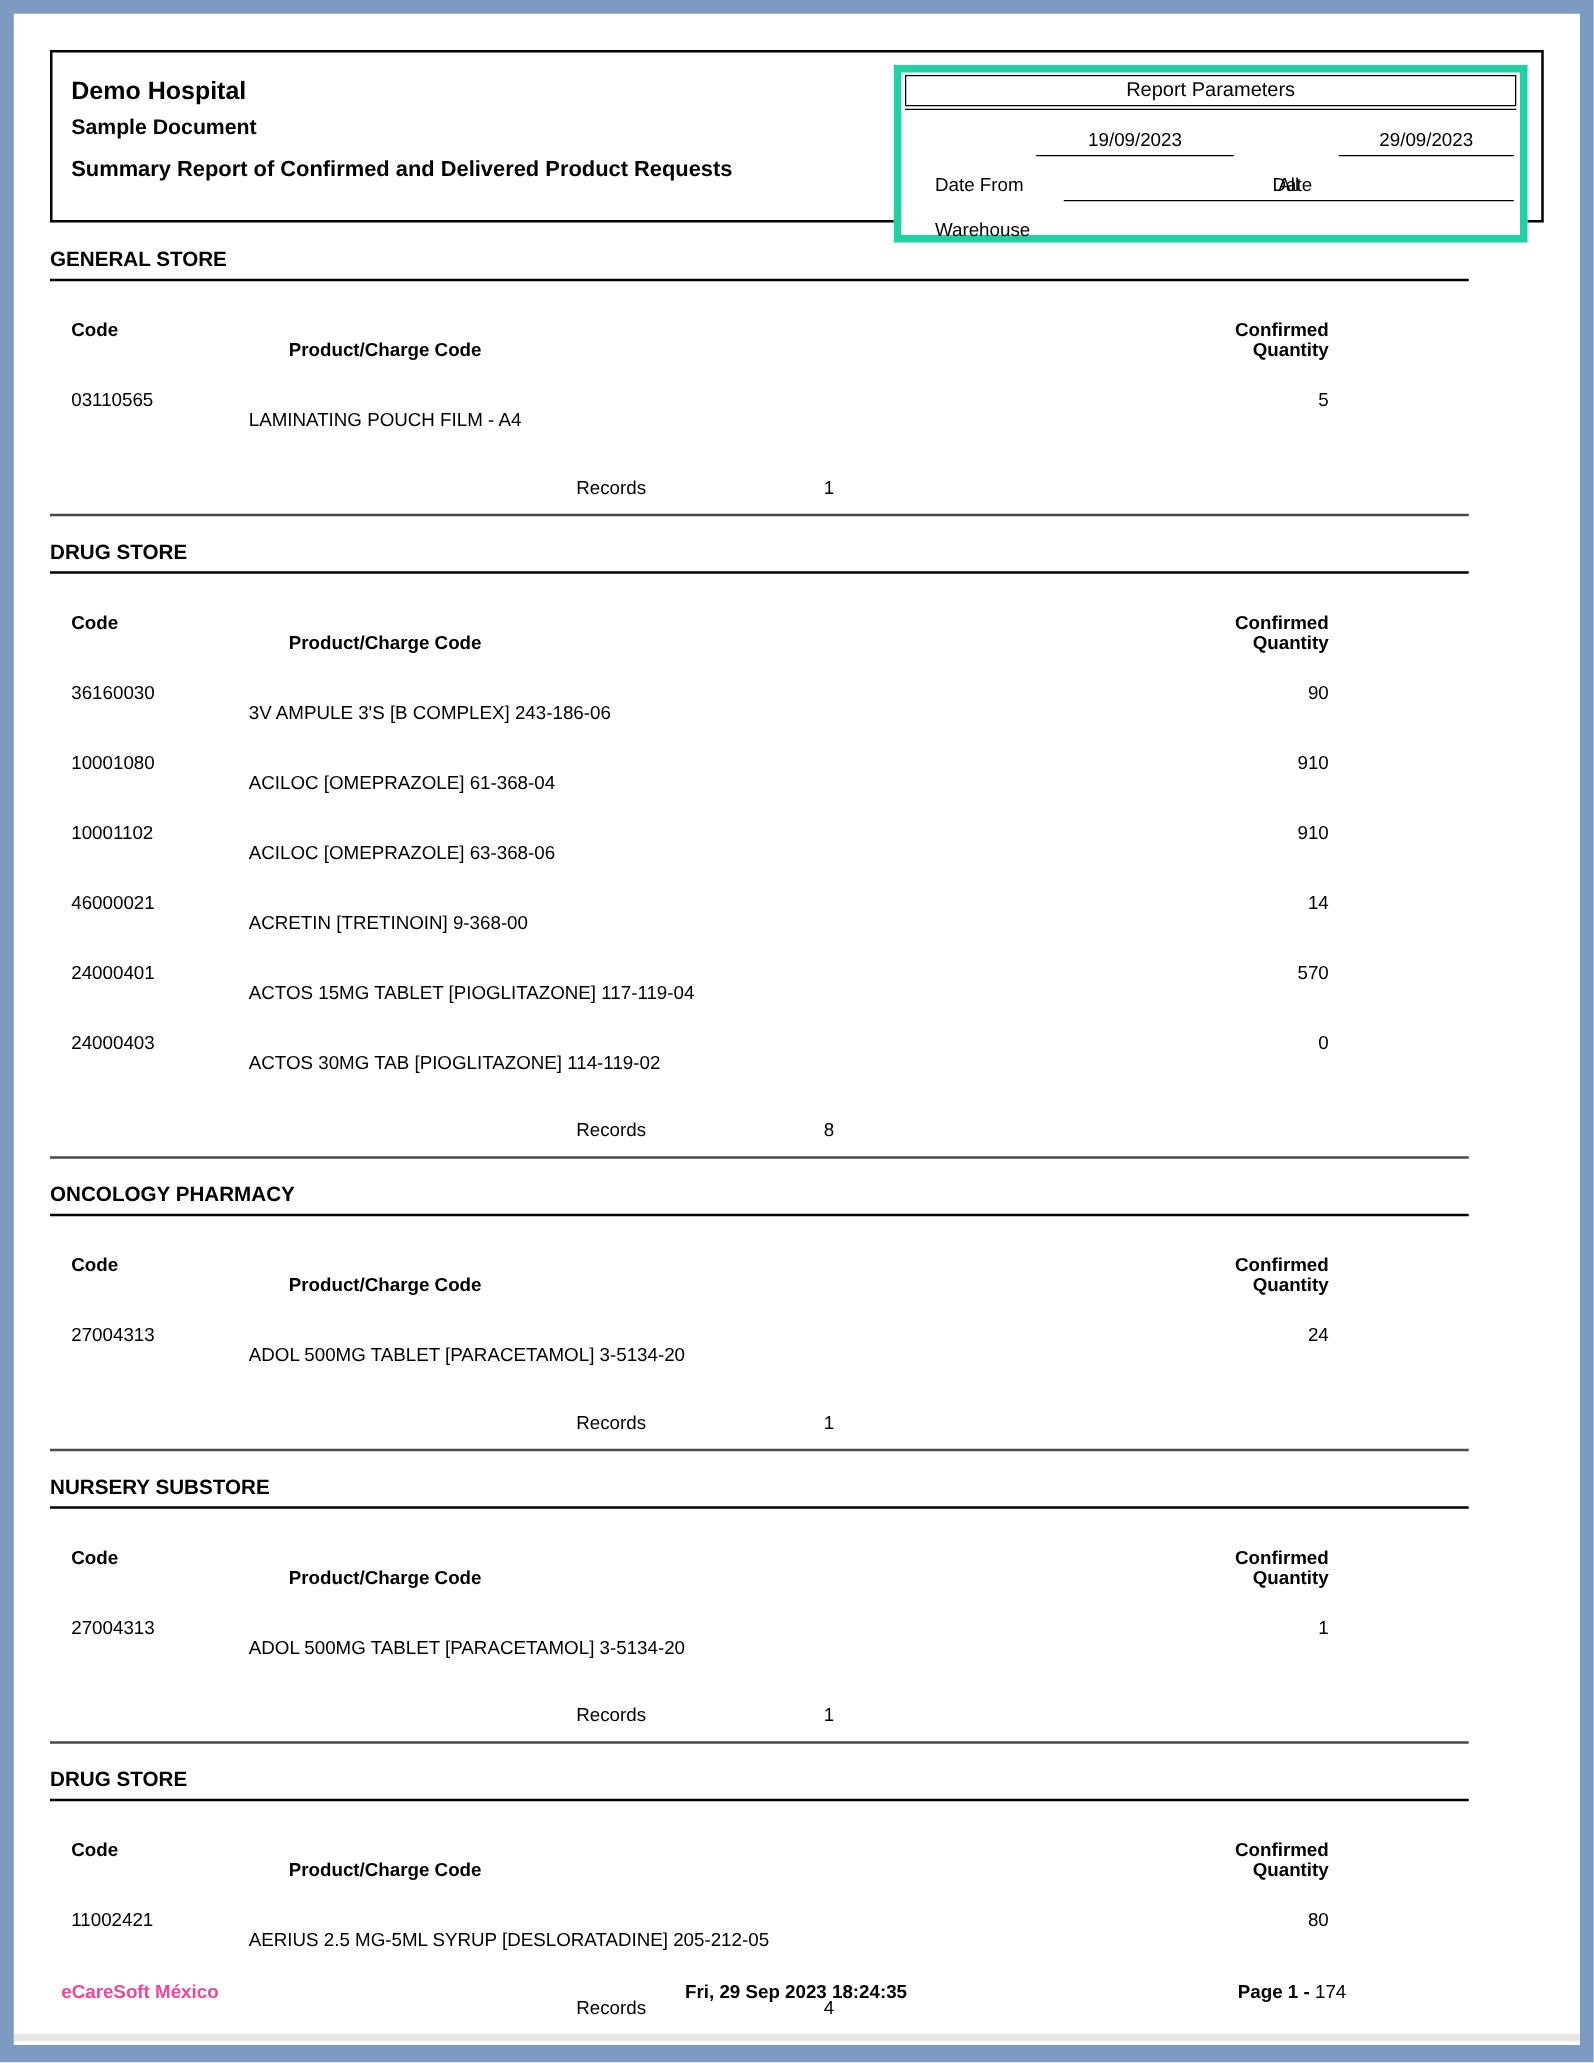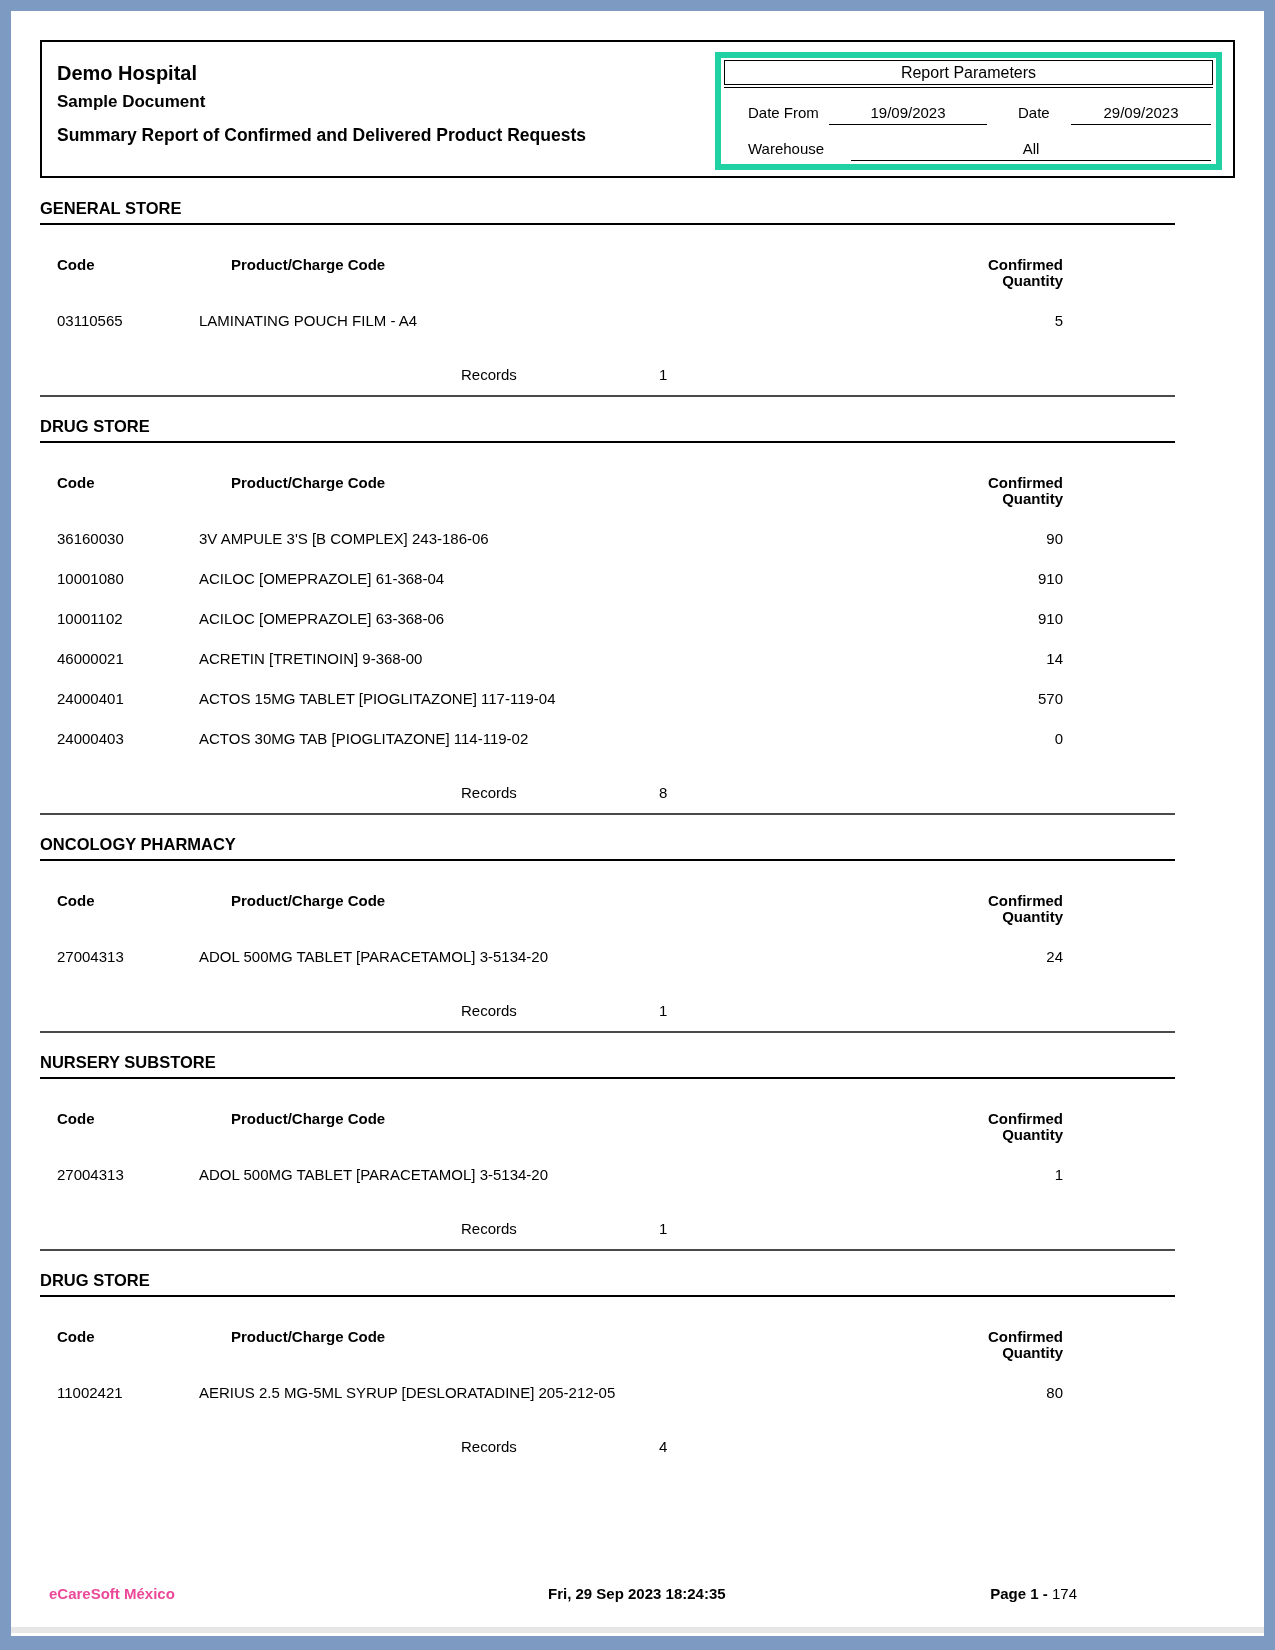--- a/index.html
+++ b/index.html
@@ -11,47 +11,47 @@
   
   .header-box {
     position:absolute; left:29px; top:29px; width:1195px; height:138px;
     border:2px solid #000; box-sizing:border-box; background:#fff;
   }
   .hospital   { position:absolute; left:15px; top:20px;  font-size:20px;   font-weight:bold; line-height:22px; }
   .subtitle   { position:absolute; left:15px; top:50px;  font-size:17px;   font-weight:bold; line-height:19px; }
   .rep-title  { position:absolute; left:15px; top:83px;  font-size:17.5px; font-weight:bold; line-height:20px; }
 
   .params-box {
-    position:absolute; left:673px; top:10px; width:507px; height:118px;
+    position:absolute; left:673px; top:10px; width:507px; height:142px;
     border:6px solid #1fd1a3; box-sizing:border-box; background:#fff;
   }
   .rp-title   { margin:2px 3px 0 3px; border:1px solid #000; border-bottom:none;
                 text-align:center; font-size:16px; padding:3px 0 2px 0; }
   .rp-dbl     { margin:0 3px; height:2px; border-top:1px solid #000; border-bottom:1px solid #000; }
   .rp-row     { position:absolute; left:0; right:0; font-size:15px; line-height:17px; }
   .rp-row1    { top:46px; }
   .rp-row2    { top:82px; }
-  .rp-label   { position:absolute; white-space:nowrap; }
+  .rp-label   { position:absolute; white-space:nowrap;margin-top:36px; }
   .rp-value   { position:absolute; text-align:center; border-bottom:1px solid #000; padding-bottom:3px; }
   .lbl-datefrom { left:27px; }
   .val-datefrom { left:108px; width:158px; }
   .lbl-dateto   { left:297px; }
   .val-dateto   { left:350px; width:140px; }
   .lbl-wh       { left:27px; }
   .val-wh       { left:130px; width:360px; }
 
   
   .content { position:absolute; left:29px; top:188px; width:1135px; }
   .sec-title { font-size:16.5px; font-weight:bold; line-height:19px;
                padding-bottom:5px; border-bottom:2px solid #000; }
   .sec-title.later { margin-top:20px; }
   .thead { display:flex; margin-top:32px; font-weight:bold; font-size:15px; line-height:16px;gap:32px; }
   .trow  { display:flex; margin-top:24px; font-size:15px; line-height:16px; }
   .col-code { width:142px; padding-left:17px; flex:none; }
-  .col-prod { flex:1; }
+  .col-prod { flex:1;margin-top:16px; }
   .col-qty  { width:130px; flex:none; text-align:right; margin-right:112px; }
   .records  { margin-top:38px; font-size:15px; line-height:16px; }
   .rec-label { display:inline-block; margin-left:421px; width:198px; }
   .sec-sep  { margin-top:12px; border-top:2px solid #4a4a4a; height:0; }
 
   
   .footer { position:absolute; left:29px; top:1574px; width:1135px; height:20px;
             font-size:15px; font-weight:bold; line-height:17px; }
   .f-brand { position:absolute; left:9px; color:#ec4899; }
   .f-date  { position:absolute; left:508px; }

